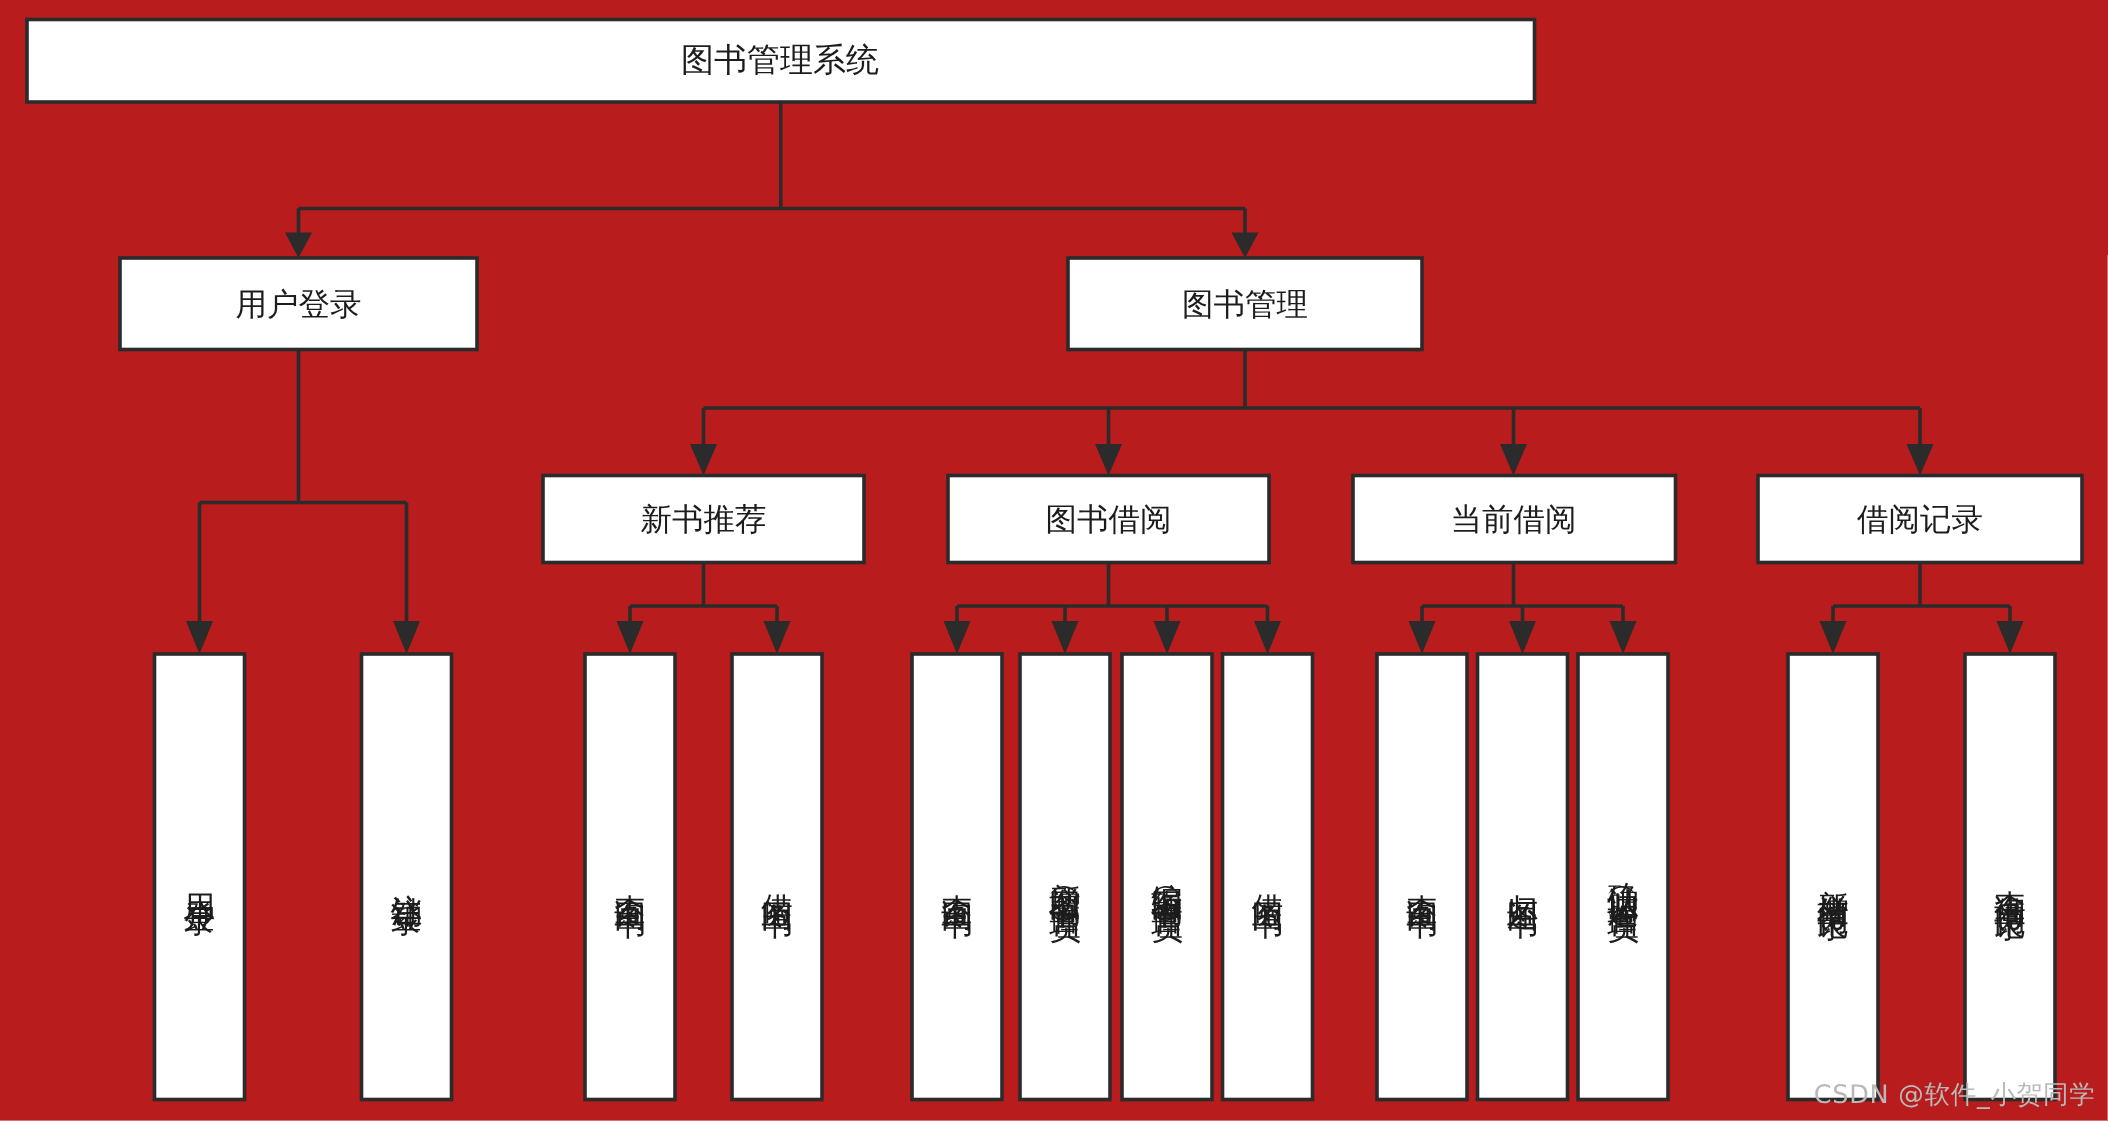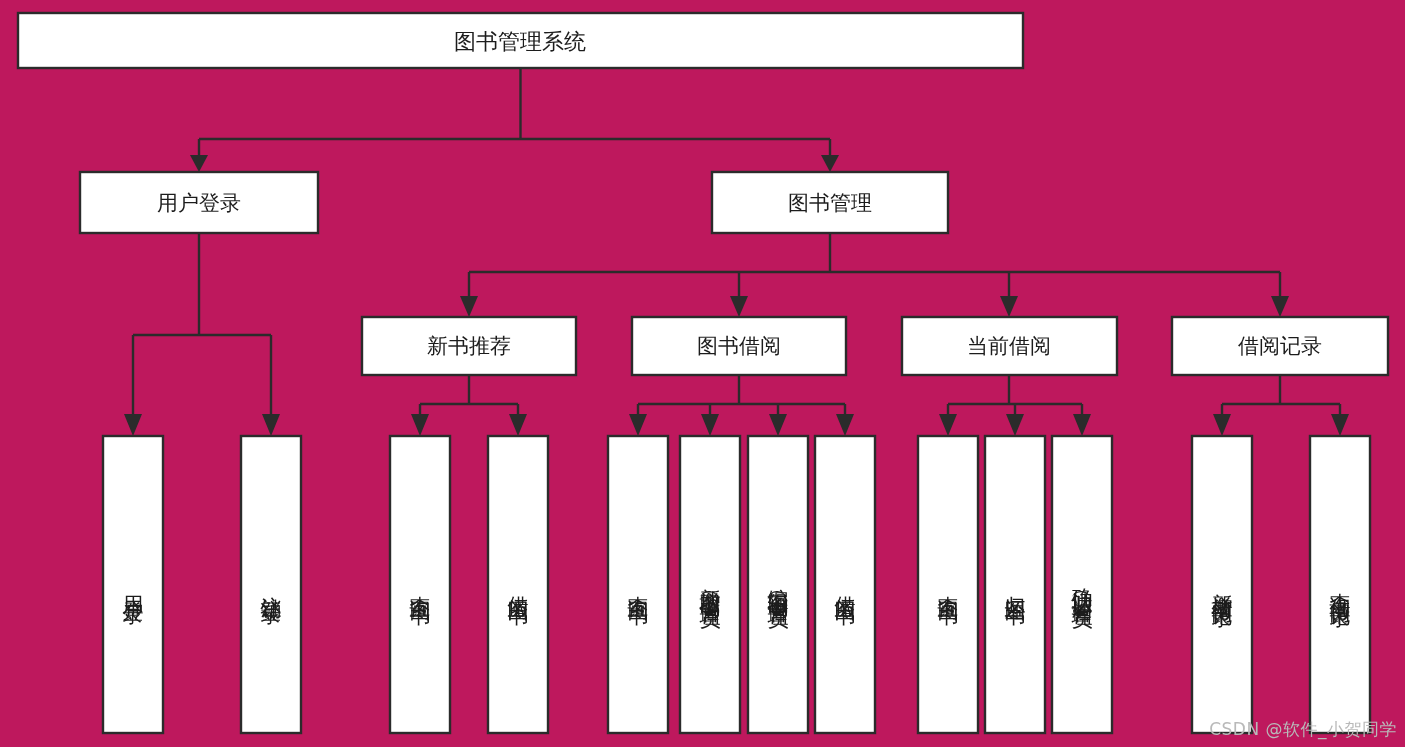--- a/index.html
+++ b/index.html
@@ -10,21 +10,21 @@
   body {
     width: 1405px;
     height: 747px;
     overflow: hidden;
     font-family: "DejaVu Sans", "Liberation Sans", sans-serif;
   }
   #diagram-root {
     position: relative;
     width: 1405px;
     height: 747px;
-    background: #be185d;
+    background: #b91c1c;
   }
   svg.diagram-canvas {
     position: absolute;
     left: 0;
     top: 0;
     width: 1405px;
     height: 747px;
   }
   .node-box {
     fill: #ffffff;

